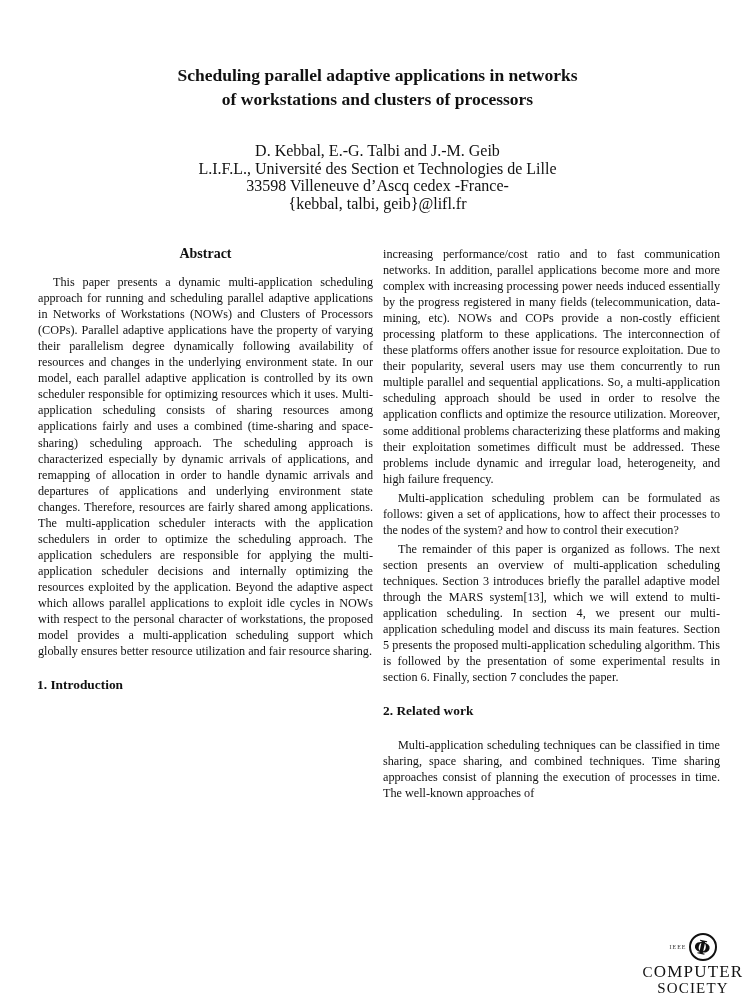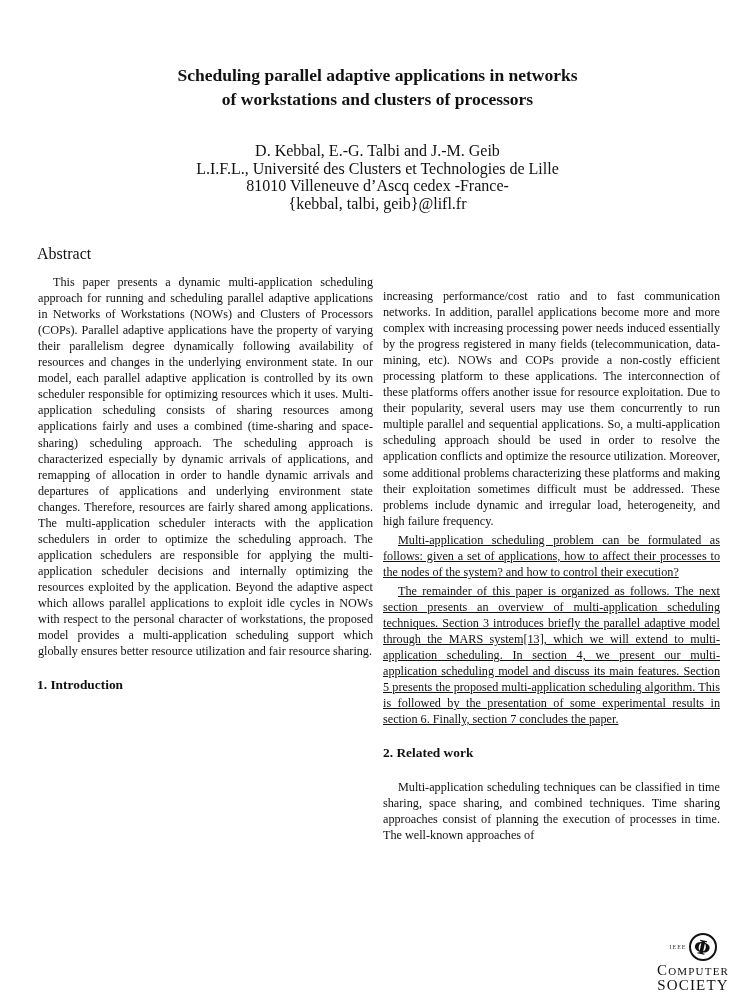--- a/index.html
+++ b/index.html
@@ -33,37 +33,37 @@
     gap: 9px;
   }
   .col {
     width: 337px;
     font-size: 12.2px;
     line-height: 16.05px;
     text-align: justify;
     hyphens: auto;
   }
   .abstract-heading {
-    text-align: left;
-    font-weight: normal;
-    font-size: 16px;
+    text-align: center;
+    font-weight: bold;
+    font-size: 14px;
     margin: 0 0 12px 0;
   }
   .abstract-text {
     margin: 1px;
     text-indent: 15px;
   }
   .section-heading {
     font-size: 13.4px;
     font-weight: bold;
     margin: 18px 0 18px 0;
   }
   .body-par { margin: 0; text-indent: 15px; }
-  .body-par + .body-par { margin-top: 3px; text-decoration: underline; }
-  .noindent { text-indent: 0; margin-top: 42px; }
+  .body-par + .body-par { margin-top: 3px; }
+  .noindent { text-indent: 0; }
 
   .footer-text {
     position: absolute;
     left: 8px;
     top: 958px;
     font-size: 11.8px;
     line-height: 17px;
   }
   .diamond { font-size: 10.5px; margin: 0 3px 0 5px; }
   .ieee-bold {
@@ -97,21 +97,21 @@
     justify-content: center;
   }
   .logo-phi {
     font-size: 19px;
     font-weight: bold;
     line-height: 1;
     transform: rotate(12deg);
     font-family: "DejaVu Serif", serif;
   }
   .logo-computer {
-    font-size: 11px;
+    font-size: 17px;
     letter-spacing: 1.2px;
     margin-top: 1px;
     white-space: nowrap;
   }
   .logo-society {
     font-size: 15px;
     letter-spacing: 1.2px;
     margin-top: -2px;
     white-space: nowrap;
   }
@@ -122,22 +122,22 @@
 
 <div class="page">
 
   <header class="paper-header">
     <h1 class="title">
       <span class="title-line">Scheduling parallel adaptive applications in networks</span>
       <span class="title-line">of workstations and clusters of processors</span>
     </h1>
     <div class="authors-block">
       <div>D. Kebbal, E.-G. Talbi and J.-M. Geib</div>
-      <div>L.I.F.L., Université des Clusters et Technologies de Lille</div>
-      <div>81010 Villeneuve d’Ascq cedex -France-</div>
+      <div>L.I.F.L., Université des Section et Technologies de Lille</div>
+      <div>33598 Villeneuve d’Ascq cedex -France-</div>
       <div>{kebbal, talbi, geib}@lifl.fr</div>
     </div>
   </header>
 
   <div class="columns">
     <div class="col">
       <div class="abstract-heading">Abstract</div>
       <p class="abstract-text">This paper presents a dynamic multi-application scheduling approach for running and scheduling parallel adaptive applications in Networks of Workstations (NOWs) and Clusters of Processors (COPs). Parallel adaptive applications have the property of varying their parallelism degree dynamically following availability of resources and changes in the underlying environment state. In our model, each parallel adaptive application is controlled by its own scheduler responsible for optimizing resources which it uses. Multi-application scheduling consists of sharing resources among applications fairly and uses a combined (time-sharing and space-sharing) scheduling approach. The scheduling approach is characterized especially by dynamic arrivals of applications, and remapping of allocation in order to handle dynamic arrivals and departures of applications and underlying environment state changes. Therefore, resources are fairly shared among applications. The multi-application scheduler interacts with the application schedulers in order to optimize the scheduling approach. The application schedulers are responsible for applying the multi-application scheduler decisions and internally optimizing the resources exploited by the application. Beyond the adaptive aspect which allows parallel applications to exploit idle cycles in NOWs with respect to the personal character of workstations, the proposed model provides a multi-application scheduling support which globally ensures better resource utilization and fair resource sharing.</p>
       <h2 class="section-heading">1. Introduction</h2>
     </div>

